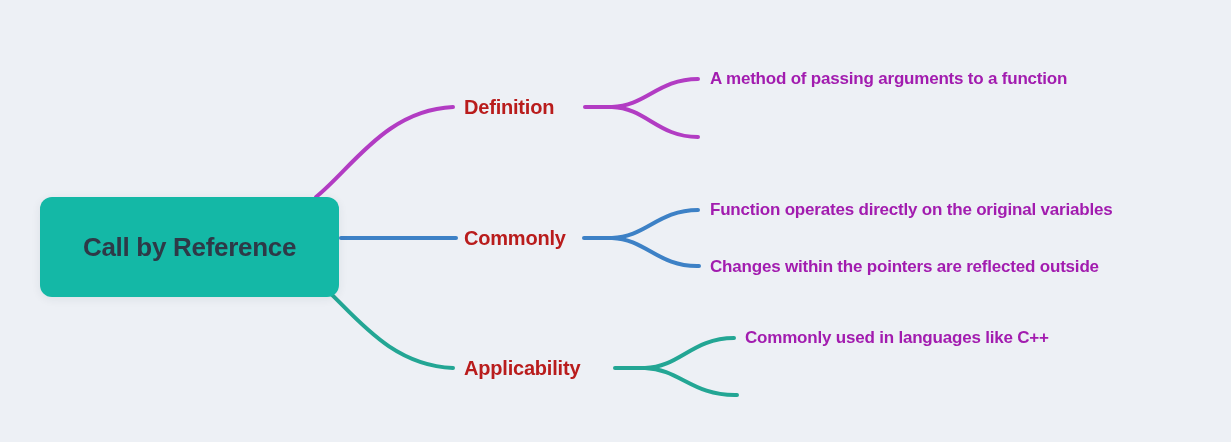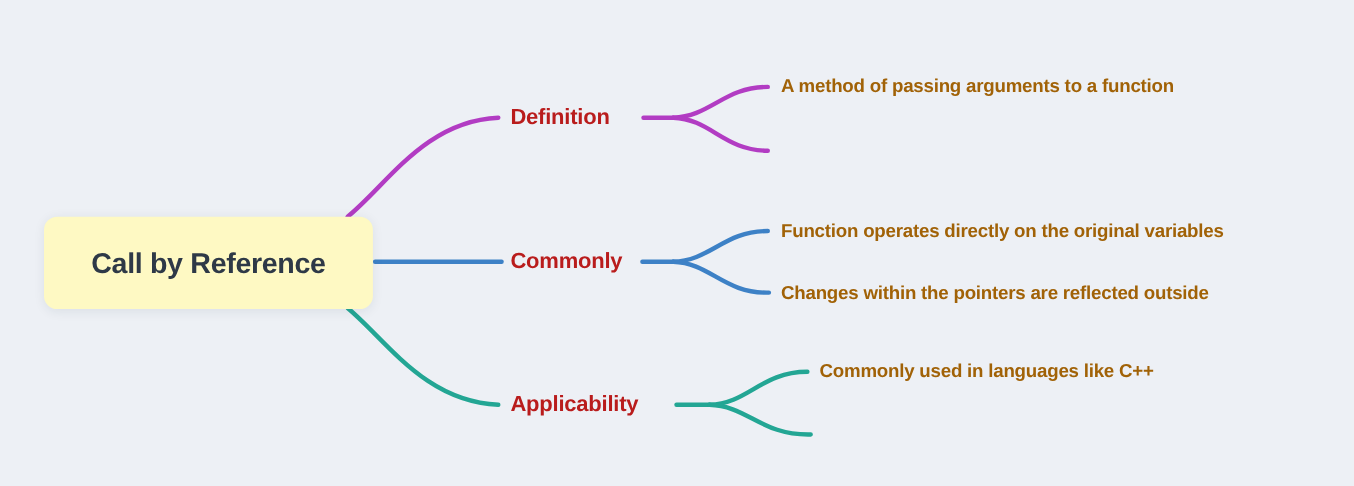--- a/index.html
+++ b/index.html
@@ -25,22 +25,22 @@
   .edges path {
     fill: none;
     stroke-width: 4;
     stroke-linecap: round;
   }
   .root-node {
     position: absolute;
     left: 40px;
     top: 197px;
     width: 299px;
-    height: 84px;
-    background: #fef9c3;
+    height: 100px;
+    background: #14b8a6;
     border-radius: 12px;
     box-shadow: 0 2px 10px rgba(30, 45, 70, 0.08);
     display: flex;
     align-items: center;
     justify-content: center;
     font-size: 26px;
     font-weight: 700;
     color: #2e3947;
     letter-spacing: -0.3px;
     white-space: nowrap;
@@ -52,21 +52,21 @@
     font-weight: 700;
     color: #b91c1c;
     letter-spacing: -0.2px;
     white-space: nowrap;
   }
   .leaf-label {
     position: absolute;
     transform: translateY(-50%);
     font-size: 17px;
     font-weight: 700;
-    color: #a16207;
+    color: #a21caf;
     letter-spacing: -0.2px;
     white-space: nowrap;
   }
 </style>
 </head>
 <body>
 
 <div class="canvas">
 
   <svg class="edges" width="1231" height="442" viewBox="0 0 1231 442">

